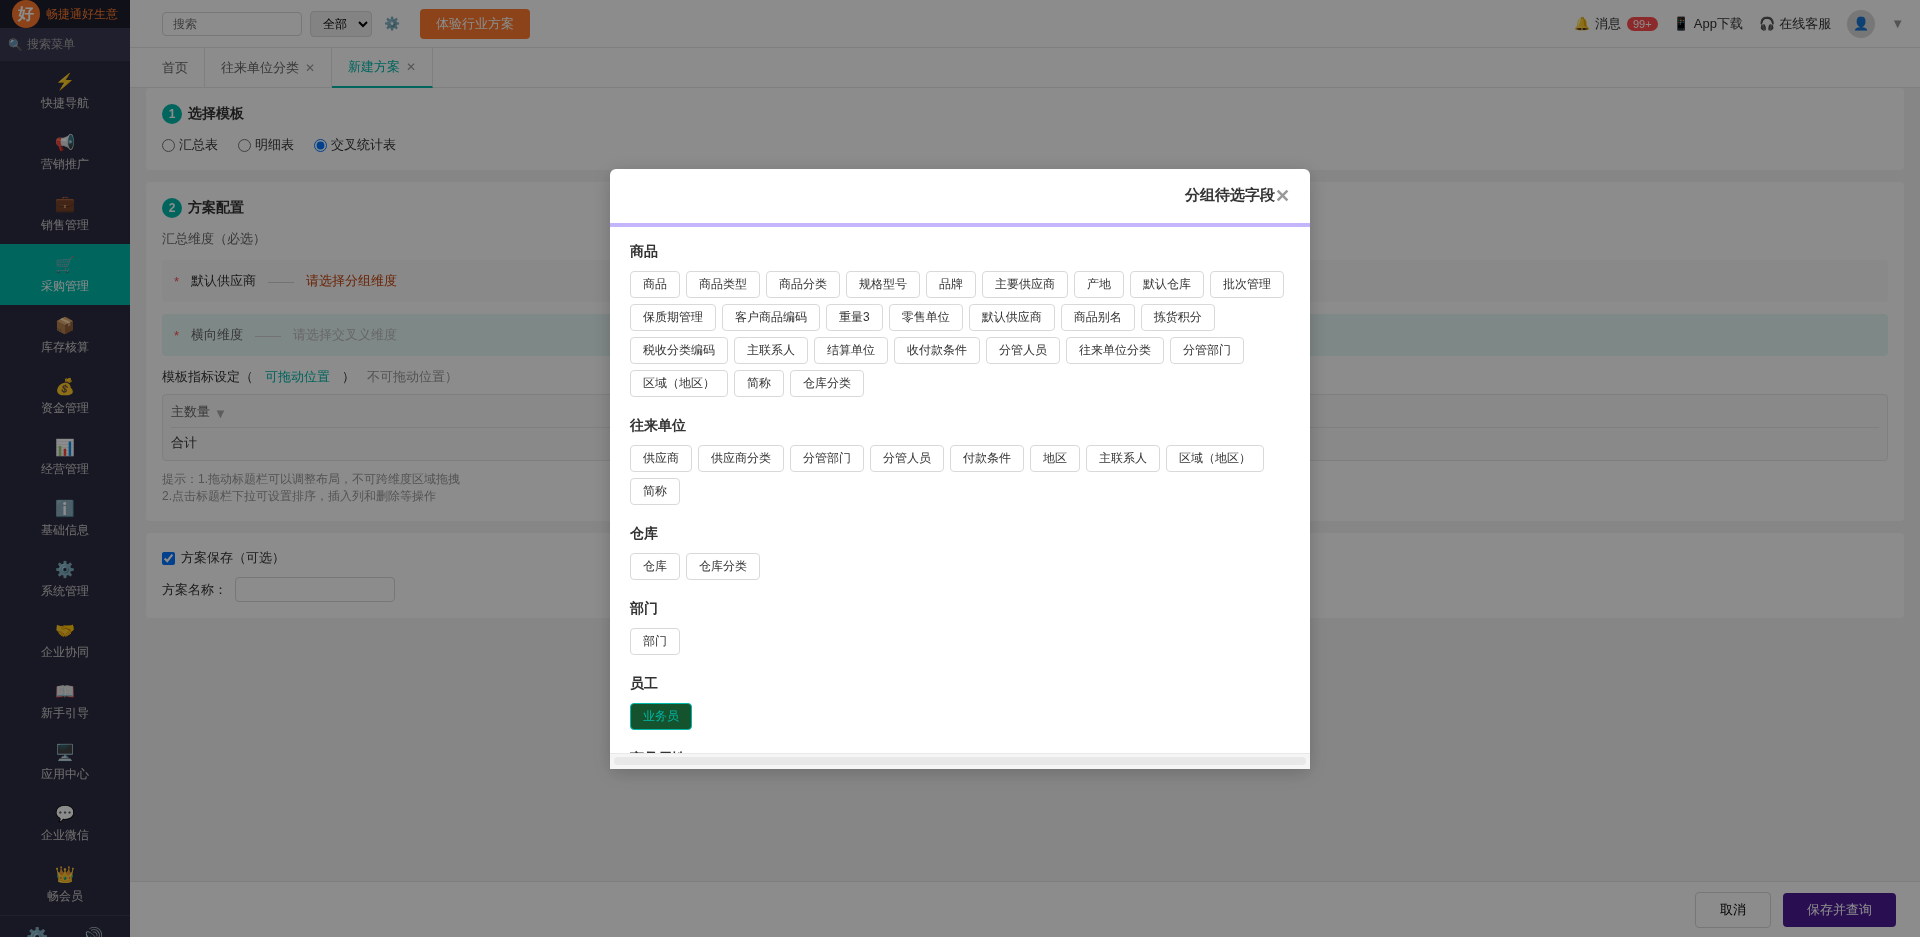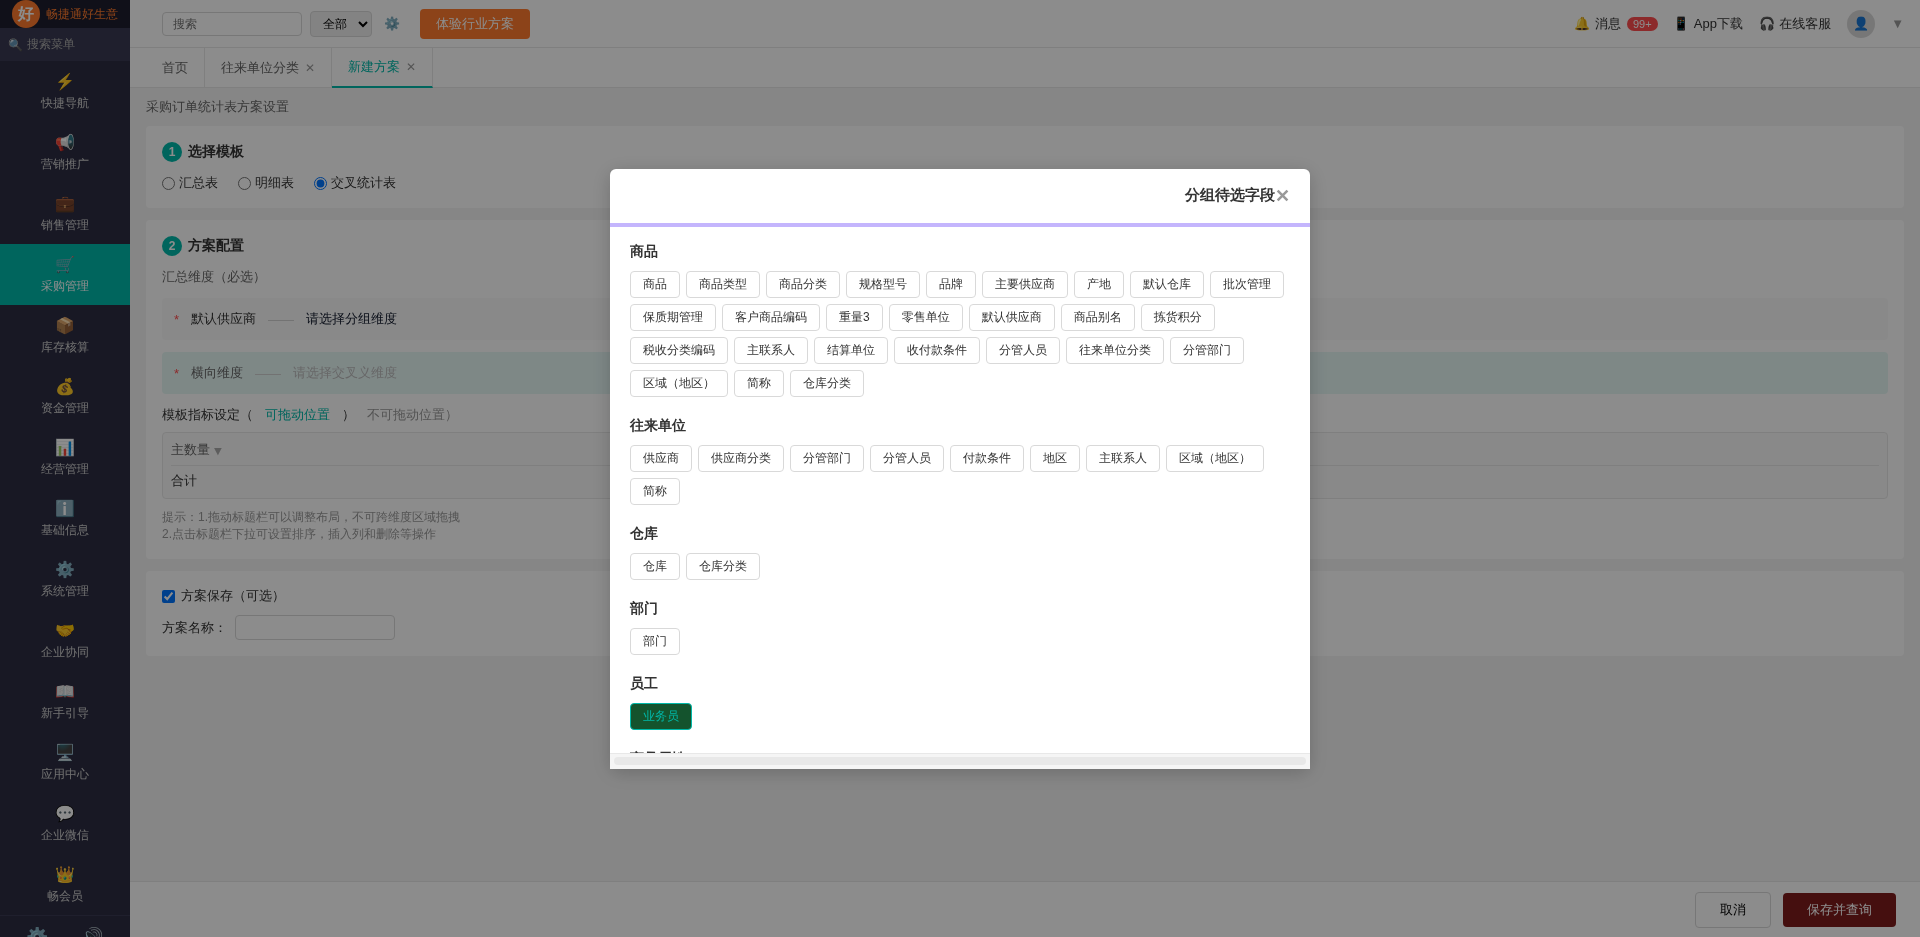--- a/index.html
+++ b/index.html
@@ -164,21 +164,21 @@
       display: flex; align-items: center; justify-content: flex-end;
       padding: 0 24px; gap: 12px;
       z-index: 98;
     }
     .btn-cancel {
       border: 1px solid #d9d9d9; background: white;
       padding: 8px 24px; border-radius: 4px; cursor: pointer;
       font-size: 13px;
     }
     .btn-primary {
-      background: #7f1d1d; color: white; border: none;
+      background: #4c1d95; color: white; border: none;
       padding: 8px 24px; border-radius: 4px; cursor: pointer;
       font-size: 13px;
     }
 
     
     .overlay {
       position: fixed; top: 0; left: 0; right: 0; bottom: 0;
       background: rgba(0,0,0,0.45);
       z-index: 200;
       display: flex; align-items: center; justify-content: center;
@@ -363,21 +363,20 @@
       <span>往来单位分类</span>
       <span class="tab-close">✕</span>
     </div>
     <div class="tab-item active">
       <span>新建方案</span>
       <span class="tab-close">✕</span>
     </div>
   </div>
 
 <div class="main-content">
-  <div class="page-header">采购订单统计表方案设置</div>
 
   <div class="section-card">
     <div class="step-label">
       <div class="step-num">1</div>
       <span>选择模板</span>
     </div>
     <div style="display:flex;gap:20px;align-items:center;">
       <label style="display:flex;align-items:center;gap:4px;cursor:pointer;">
         <input type="radio" name="template" style=""> 
           <span>汇总表</span>
@@ -397,40 +396,40 @@
     <div class="step-label">
       <div class="step-num">2</div>
       <span>方案配置</span>
     </div>
     <div style="color:#666;font-size:13px;margin-bottom:12px;">汇总维度（必选）</div>
     <div style="background:#fafafa;padding:12px;border-radius:4px;margin-bottom:12px;">
       <div style="display:flex;align-items:center;gap:12px;">
         <span style="color:#ff4d4f;">*</span>
         <span>默认供应商</span>
         <span style="color:#ccc;">——</span>
-        <span style="color:#0f172a;">请选择分组维度</span>
+        <span style="color:#c2410c;">请选择分组维度</span>
       </div>
     </div>
     <div style="color:#666;font-size:13px;margin-bottom:12px;background:#e6f7f5;padding:12px;border-radius:4px;">
       <div style="display:flex;align-items:center;gap:12px;">
         <span style="color:#ff4d4f;">*</span>
         <span>横向维度</span>
         <span style="color:#ccc;">——</span>
         <span style="color:#bbb;">请选择交叉义维度</span>
       </div>
     </div>
     <div style="display:flex;gap:12px;margin-top:12px;font-size:13px;">
       <span>模板指标设定（</span>
       <span style="color:#00b8a9;cursor:pointer;">可拖动位置</span>
       <span>）</span>
       <span style="color:#999;">不可拖动位置）</span>
     </div>
     <div style="margin-top:8px;background:#fafafa;border:1px solid #e8e8e8;border-radius:4px;padding:8px;">
       <div style="display:flex;gap:0;border-bottom:1px solid #e8e8e8;padding-bottom:6px;margin-bottom:6px;">
-        <div style="flex:1;color:#666;display:flex;align-items:flex-end;gap:4px;font-family:Liberation Mono, monospace;">
+        <div style="flex:1;color:#666;display:flex;align-items:flex-end;gap:4px;">
           主数量 <span style="color:#aaa;">▼</span>
         </div>
         <div style="flex:1;color:#666;">金额</div>
       </div>
       <div style="display:flex;">
         <div style="flex:1;color:#333;">合计</div>
         <div style="flex:1;color:#333;">合计</div>
       </div>
     </div>
     <div style="color:#999;font-size:12px;margin-top:10px;">

